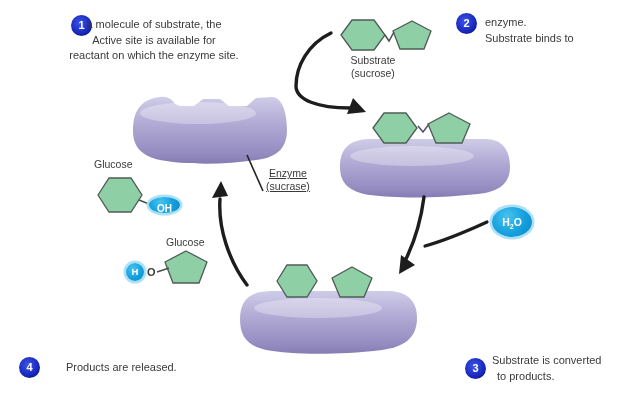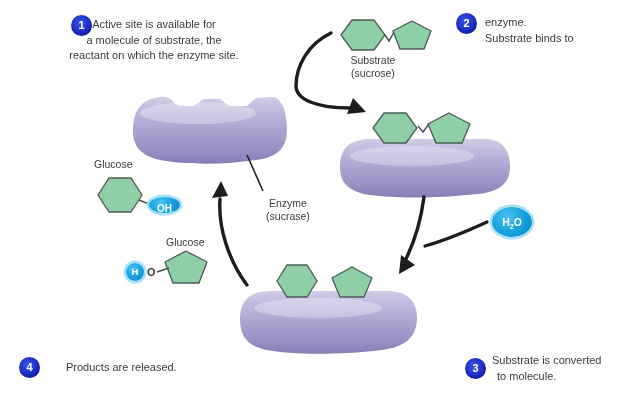--- a/index.html
+++ b/index.html
@@ -73,48 +73,48 @@
     <polygon points="399,274 401,255 415,265" fill="#1d1d1d"></polygon>
 
     <path d="M 247,285 C 229,261 218,228 220,199" fill="none" stroke="#1d1d1d" stroke-width="3.4" stroke-linecap="round"></path>
     <polygon points="221,181 212,198 228,196" fill="#1d1d1d"></polygon>
 
     <line x1="247" y1="155" x2="263" y2="191" stroke="#222" stroke-width="1.6"></line>
   </svg>
 
   <div class="badge" style="left:71px;top:15px;">1</div>
   <div class="abs step-text center" style="left:58px;top:17px;width:192px;">
+    <div>a molecule of substrate, the</div>
     <div>Active site is available for</div>
-    <div>a molecule of substrate, the</div>
     <div>reactant on which the enzyme site.</div>
   </div>
 
   <div class="badge" style="left:456px;top:13px;">2</div>
   <div class="abs step-text" style="left:485px;top:15px;width:130px;">
     <div>enzyme.</div>
     <div>Substrate binds to</div>
   </div>
 
   <div class="badge" style="left:465px;top:358px;">3</div>
   <div class="abs step-text" style="left:492px;top:353px;width:130px;">
     <div>Substrate is converted</div>
-    <div style="padding-left:5px;">to molecule.</div>
+    <div style="padding-left:5px;">to products.</div>
   </div>
 
   <div class="badge" style="left:19px;top:357px;">4</div>
   <div class="abs step-text" style="left:45px;top:360px;width:180px;padding-left:21px;">
     <div>Products are released.</div>
   </div>
 
   <div class="abs label center" style="left:333px;top:54px;width:80px;">
     <div>Substrate</div>
     <div>(sucrose)</div>
   </div>
 
-  <div class="abs label center" style="left:256px;top:197px;width:64px;">
+  <div class="abs label center" style="left:256px;top:167px;width:64px;text-decoration:underline;">
     <div>Enzyme</div>
     <div>(sucrase)</div>
   </div>
 
   <div class="abs label" style="left:94px;top:158px;text-align:right;">Glucose</div>
   <div class="blue-pill" style="left:149px;top:197px;width:31px;height:16px;font-size:10px;line-height:24px;">OH</div>
 
   <div class="abs label" style="left:166px;top:236px;">Glucose</div>
   <div class="blue-pill" style="left:126px;top:263px;width:18px;height:18px;font-size:9.5px;line-height:18px;">H</div>
   <div class="abs" style="left:147px;top:266px;font-size:11px;font-weight:bold;color:#3a3a3a;">O</div>

